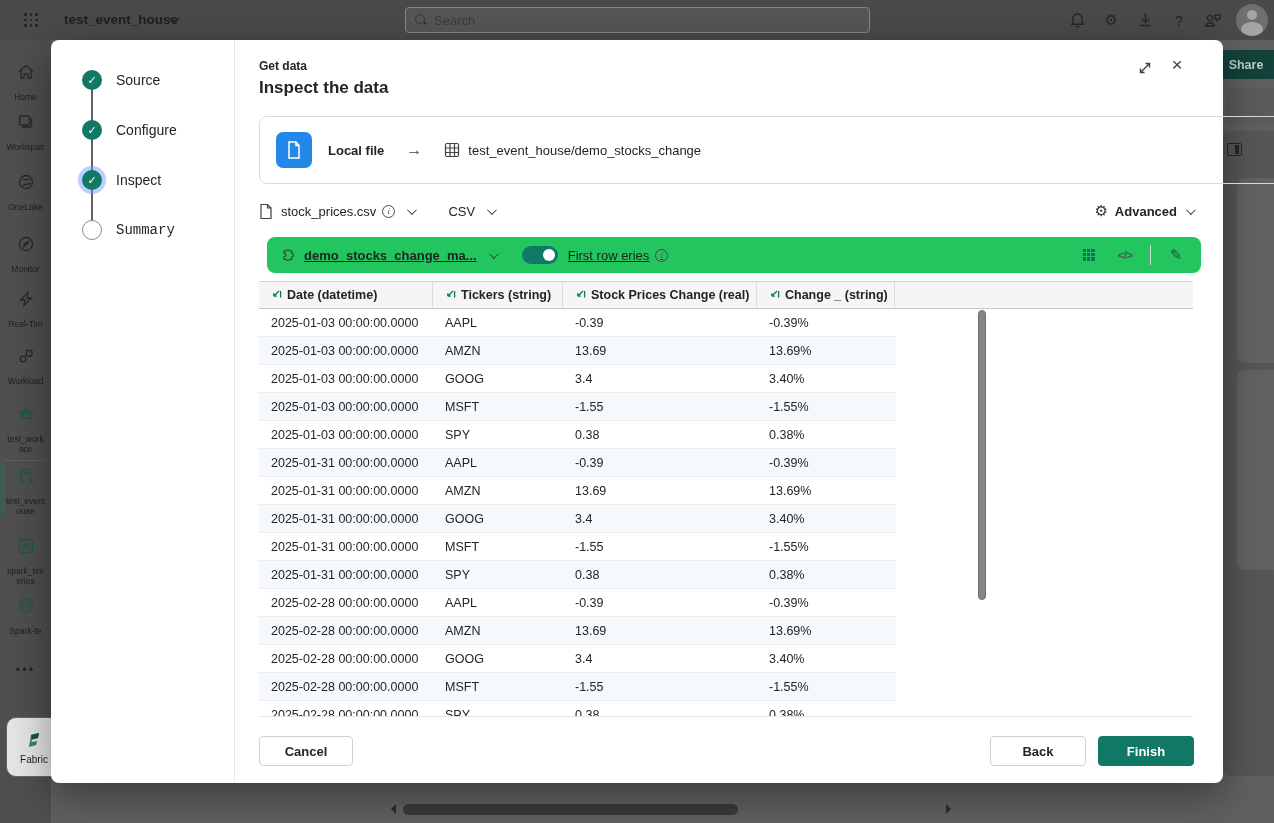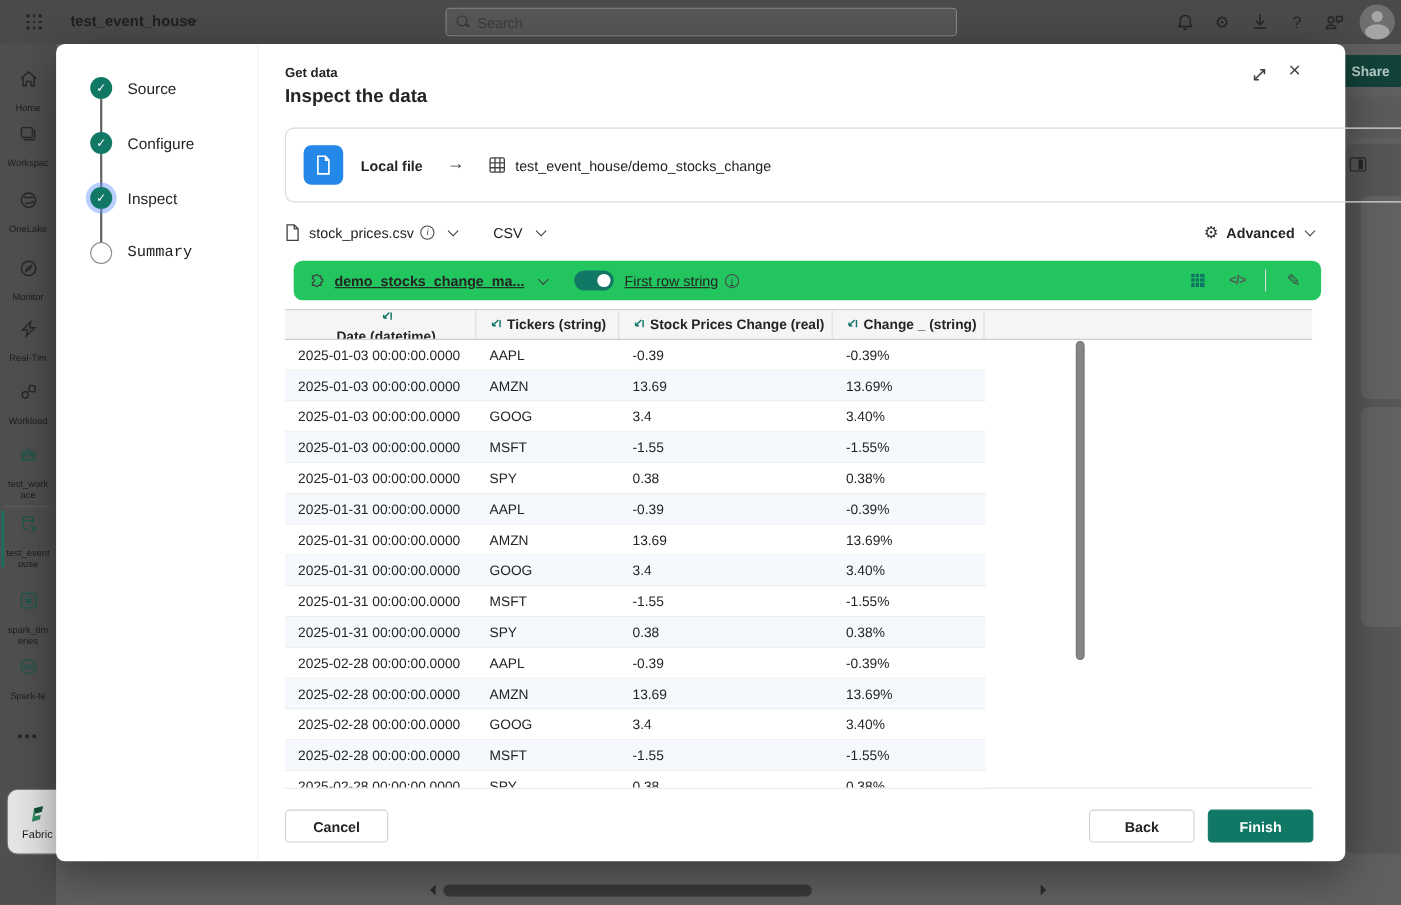--- a/index.html
+++ b/index.html
@@ -98,21 +98,21 @@
   .tool-btn { width:30px; height:26px; display:flex; align-items:center; justify-content:center; border-radius:4px; cursor:pointer; }
   .grid9 { width:13px; height:13px; display:grid; grid-template-columns:repeat(3,3.2px); grid-template-rows:repeat(3,3.2px); gap:1.3px; }
   .grid9 i { background:#0e7466; }
   .code-ic { font-size:11.5px; font-weight:700; color:#555; letter-spacing:-.5px; }
   .pencil-ic { font-size:15px; color:#444; }
   .tool-sep { width:1px; height:20px; background:#d6d6d6; margin:0 4px; }
 
   
   .tbl-head { position:absolute; left:208px; top:241px; width:934px; height:28px; background:#f5f5f5; border-top:1px solid #d0d0d0; border-bottom:1px solid #c9c9c9; display:flex; }
   .th { display:flex; align-items:center; gap:5px; padding-left:11px; font-size:12.5px; font-weight:700; border-right:1px solid #dcdcdc; height:100%; overflow:hidden; white-space:nowrap; }
-  .th:nth-child(1){ width:174px;flex-direction:column; } .th:nth-child(2){ width:130px; } .th:nth-child(3){ width:194px; } .th:nth-child(4){ width:138px; }
+  .th:nth-child(1){ width:174px; } .th:nth-child(2){ width:130px; } .th:nth-child(3){ width:194px; } .th:nth-child(4){ width:138px; }
   .th.fill { flex:1; border-right:none; }
   .tbl-body { position:absolute; left:208px; top:269px; width:934px; height:408px; overflow:hidden; border-bottom:1px solid #e4e4e4; }
   .tr { width:637px; height:28px; display:flex; border-bottom:1px solid #ededed; background:#fff; }
   .tr.alt { background:#f5f8fc; }
   .td { font-size:12.5px; padding-left:12px; display:flex; align-items:center; overflow:hidden; white-space:nowrap; }
   .td:nth-child(1){ width:174px; } .td:nth-child(2){ width:130px; } .td:nth-child(3){ width:194px; } .td:nth-child(4){ width:139px; }
   .vscroll { position:absolute; left:927px; top:270px; width:8px; height:290px; border-radius:4px; background:#868686; border:1px solid #6f6f6f; }
 
   
   .btn { position:absolute; top:696px; height:30px; border-radius:4px; font-size:13px; font-weight:700; display:flex; align-items:center; justify-content:center; cursor:pointer; font-family:"Liberation Sans", sans-serif; }
@@ -324,21 +324,21 @@
     </div>
   </div>
 
   <div class="tbl-toolbar">
     <svg width="17" height="17" viewBox="0 0 20 20" fill="none" stroke="#424242" stroke-width="1.4" style="margin-left:12px">
       <path d="M6 4.5 h2.6 a2 2 0 0 1 3.8 0 H15 v3 a2 2 0 0 1 0 4 v3 h-2.6 a2 2 0 0 1 -3.8 0 H6 v-3 a2 2 0 0 0 0 -4 z"></path>
     </svg>
     <span class="map-name">demo_stocks_change_ma...</span>
     <span class="chev"></span>
     <span class="toggle"></span>
-    <span class="frh-label">First row string</span>
+    <span class="frh-label">First row eries</span>
     <span class="info-i">i</span>
     <div class="tbl-tools">
       <div class="tool-btn">
         <span class="grid9">
             <i></i>
             <i></i>
             <i></i>
             <i></i>
             <i></i>
             <i></i>

